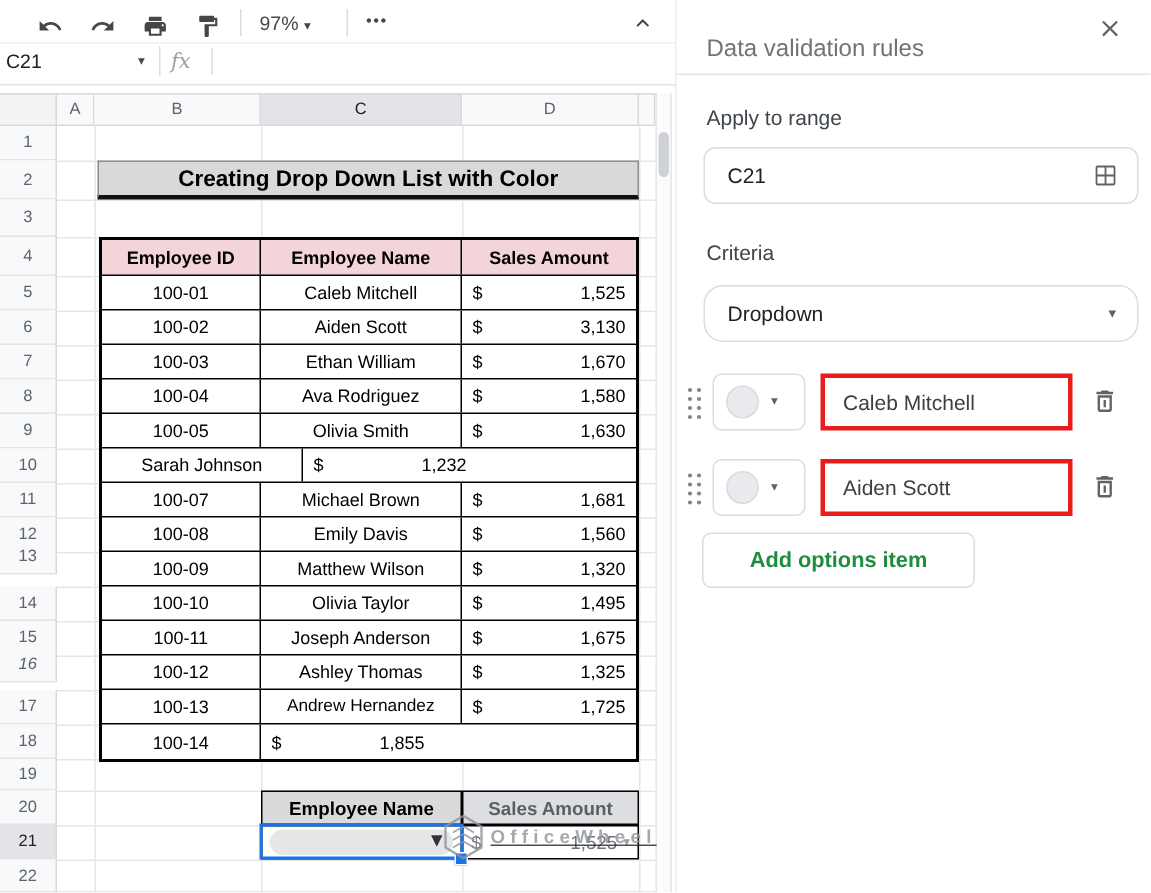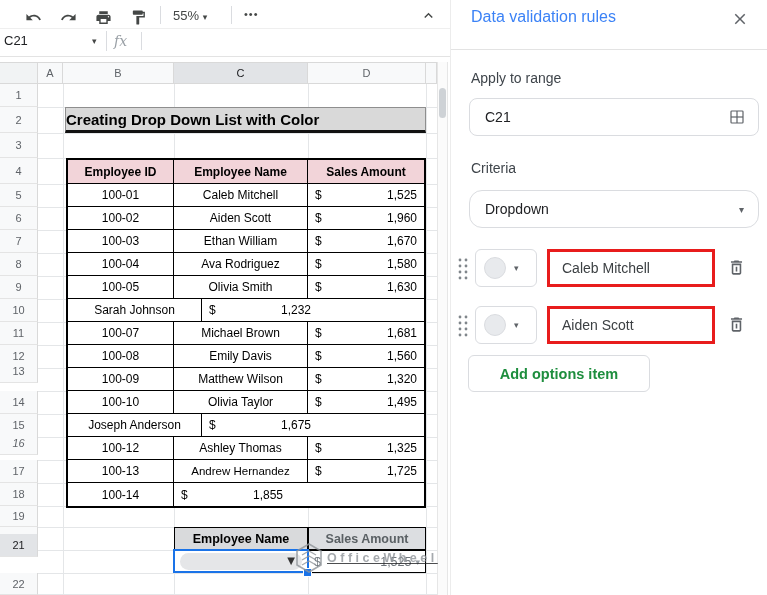--- a/index.html
+++ b/index.html
@@ -21,21 +21,21 @@
            font-size:11px;color:#5f6368;display:flex;align-items:center;justify-content:center;box-sizing:border-box;cursor:pointer;}
   .colhead.sel{background:#e2e4e7;color:#202124;}
   .rn{position:absolute;left:0;width:38px;background:#f8f9fa;border-right:1px solid #d9d9d9;border-bottom:1px solid #e4e4e4;
       font-size:11px;color:#5f6368;display:flex;align-items:center;justify-content:center;box-sizing:border-box;cursor:pointer;}
   .rn.sel{background:#e2e4e7;color:#202124;}
   .hl{position:absolute;left:38px;width:399px;height:1px;background:#e4e6e8;z-index:1;}
   .vl{position:absolute;top:84px;height:510px;width:1px;background:#e4e6e8;z-index:1;}
   
   .title{position:absolute;left:65px;top:107px;width:361px;height:26px;z-index:3;box-sizing:border-box;
          background:#d9d9d9;border:1px solid #8e8e8e;border-bottom:3px solid #111;
-         display:flex;align-items:center;justify-content:flex-start;font-size:15px;font-weight:bold;color:#000;}
+         display:flex;align-items:center;justify-content:center;font-size:15px;font-weight:bold;color:#000;}
   .mtable{position:absolute;left:66px;top:158px;width:360px;z-index:3;box-sizing:border-box;border:2px solid #000;background:#fff;}
   .tr{display:flex;height:23px;border-bottom:1px solid #000;box-sizing:border-box;}
   .tr:last-child{border-bottom:none;}
   .tr.hd{height:24px;background:#f2d4d9;font-weight:bold;font-size:12.5px;}
   .td{box-sizing:border-box;border-right:1px solid #000;display:flex;align-items:center;justify-content:center;font-size:12px;color:#000;}
   .td:last-child{border-right:none;}
   .c1{width:106px;} .c2{width:134px;} .c3{width:116px;}
   .amt{justify-content:space-between;padding:0 7px;}
   
   .mini{position:absolute;z-index:3;box-sizing:border-box;border:1px solid #000;display:flex;align-items:center;font-size:12.5px;}
@@ -47,21 +47,21 @@
   .chip .dcaret{position:absolute;right:7px;top:2px;font-size:10px;color:#333;font-family:"DejaVu Sans",sans-serif;}
   
   .wm{position:absolute;left:296px;top:541px;width:180px;height:34px;z-index:20;display:flex;align-items:center;gap:5px;opacity:.8;text-decoration:underline;}
   .wm svg{flex:0 0 auto;}
   .wmtext{font-size:12.5px;font-weight:600;letter-spacing:3.5px;color:#8f9499;white-space:nowrap;}
   
   .sbtrack{position:absolute;left:437px;top:62px;width:11px;height:533px;background:#fbfbfb;border-left:1px solid #e6e6e6;border-right:1px solid #e6e6e6;box-sizing:border-box;}
   .sbthumb{position:absolute;left:439px;top:88px;width:7px;height:30px;border-radius:4px;background:#ced2d6;cursor:pointer;}
   
   .panel{position:absolute;left:450px;top:0;width:317px;height:595px;background:#fff;border-left:1px solid #ececec;box-sizing:border-box;}
-  .ptitle{position:absolute;left:20px;top:8px;font-size:16px;color:#3b82f6;}
+  .ptitle{position:absolute;left:20px;top:24px;font-size:16px;color:#737373;}
   .pclose{position:absolute;right:18px;top:10px;width:18px;height:18px;cursor:pointer;}
   .pclose svg{width:18px;height:18px;fill:#5f6368;}
   .pdivider{position:absolute;left:0;top:49px;width:317px;height:1px;background:#e3e3e3;}
   .plabel{position:absolute;left:20px;font-size:14px;color:#3f454b;}
   .pbox{position:absolute;left:18px;width:290px;height:38px;border:1px solid #dadce0;border-radius:8px;box-sizing:border-box;
         display:flex;align-items:center;font-size:14px;color:#202124;cursor:pointer;background:#fff;}
   .pbox .txt{padding-left:15px;flex:1;}
   .pbox .icn{padding-right:12px;display:flex;align-items:center;}
   .pbox .icn svg{width:18px;height:18px;fill:none;stroke:#5f6368;stroke-width:1.6;}
   .pbox .scaret{padding-right:14px;font-size:10px;color:#5f6368;font-family:"DejaVu Sans",sans-serif;}
@@ -97,21 +97,21 @@
       <path d="M19 8H5c-1.66 0-3 1.34-3 3v6h4v4h12v-4h4v-6c0-1.66-1.34-3-3-3zm-3 11H8v-5h8v5zm3-7c-.55 0-1-.45-1-1s.45-1 1-1 1 .45 1 1-.45 1-1 1zm-1-9H6v4h12V3z"></path>
     </svg>
 </div>
 <div class="tbicon" style="left:128px;">
   <svg viewBox="0 0 24 24">
       <path d="M18 4V3c0-.55-.45-1-1-1H5c-.55 0-1 .45-1 1v4c0 .55.45 1 1 1h12c.55 0 1-.45 1-1V6h1v4H9v11c0 .55.45 1 1 1h2c.55 0 1-.45 1-1v-9h8V4h-3z"></path>
     </svg>
 </div>
 <div class="vdiv" style="left:160px;top:6px;height:18px;"></div>
 <div class="zoomtxt" style="left:173px;">
-  <span>55%</span>
+  <span>97%</span>
   <span class="caret"> ▾</span>
 </div>
 <div class="vdiv" style="left:231px;top:6px;height:18px;"></div>
 <div class="zoomtxt" style="left:244px;letter-spacing:1px;font-size:11px;">•••</div>
 <div class="tbicon" style="left:418px;top:5px;">
   <svg viewBox="0 0 24 24">
       <path d="M7.41 15.41 12 10.83l4.59 4.58L18 14l-6-6-6 6z"></path>
     </svg>
 </div>
 <div class="abs" style="left:0;top:28px;width:450px;height:1px;background:#efefef;"></div>
@@ -145,21 +145,21 @@
 <div class="rn" style="top:322px;height:23px;">11</div>
 <div class="rn" style="top:345px;height:23px;">12</div>
 <div class="rn" style="top:360px;height:23px;">13</div>
 <div class="rn" style="top:391px;height:23px;">14</div>
 <div class="rn" style="top:414px;height:23px;">15</div>
 <div class="rn" style="top:432px;height:23px;font-style:italic;">16</div>
 <div class="rn" style="top:460px;height:23px;">17</div>
 <div class="rn" style="top:483px;height:23px;">18</div>
 <div class="rn" style="top:506px;height:21px;">19</div>
 <div class="rn" style="top:527px;height:23px;">20</div>
-<div class="rn sel" style="top:534px;height:23px;">21</div>
+<div class="rn sel" style="top:550px;height:23px;">21</div>
 <div class="rn" style="top:573px;height:22px;">22</div>
 
 <div class="vl" style="left:63px;"></div>
 <div class="vl" style="left:174px;"></div>
 <div class="vl" style="left:308px;"></div>
 <div class="vl" style="left:426px;"></div>
 <div class="hl" style="top:107px;"></div>
 <div class="hl" style="top:133px;"></div>
 <div class="hl" style="top:158px;"></div>
 <div class="hl" style="top:184px;"></div>
@@ -198,21 +198,21 @@
     <div class="td c3 amt">
         <span>$</span>
         <span>1,525</span>
       </div>
   </div>
   <div class="tr">
     <div class="td c1">100-02</div>
     <div class="td c2">Aiden Scott</div>
     <div class="td c3 amt">
         <span>$</span>
-        <span>1,960</span>
+        <span>3,130</span>
       </div>
   </div>
   <div class="tr">
     <div class="td c1">100-03</div>
     <div class="td c2">Ethan William</div>
     <div class="td c3 amt">
         <span>$</span>
         <span>1,670</span>
       </div>
   </div>
@@ -265,20 +265,21 @@
   </div>
   <div class="tr">
     <div class="td c1">100-10</div>
     <div class="td c2">Olivia Taylor</div>
     <div class="td c3 amt">
         <span>$</span>
         <span>1,495</span>
       </div>
   </div>
   <div class="tr">
+    <div class="td c1">100-11</div>
     <div class="td c2">Joseph Anderson</div>
     <div class="td c3 amt">
         <span>$</span>
         <span>1,675</span>
       </div>
   </div>
   <div class="tr">
     <div class="td c1">100-12</div>
     <div class="td c2">Ashley Thomas</div>
     <div class="td c3 amt">

